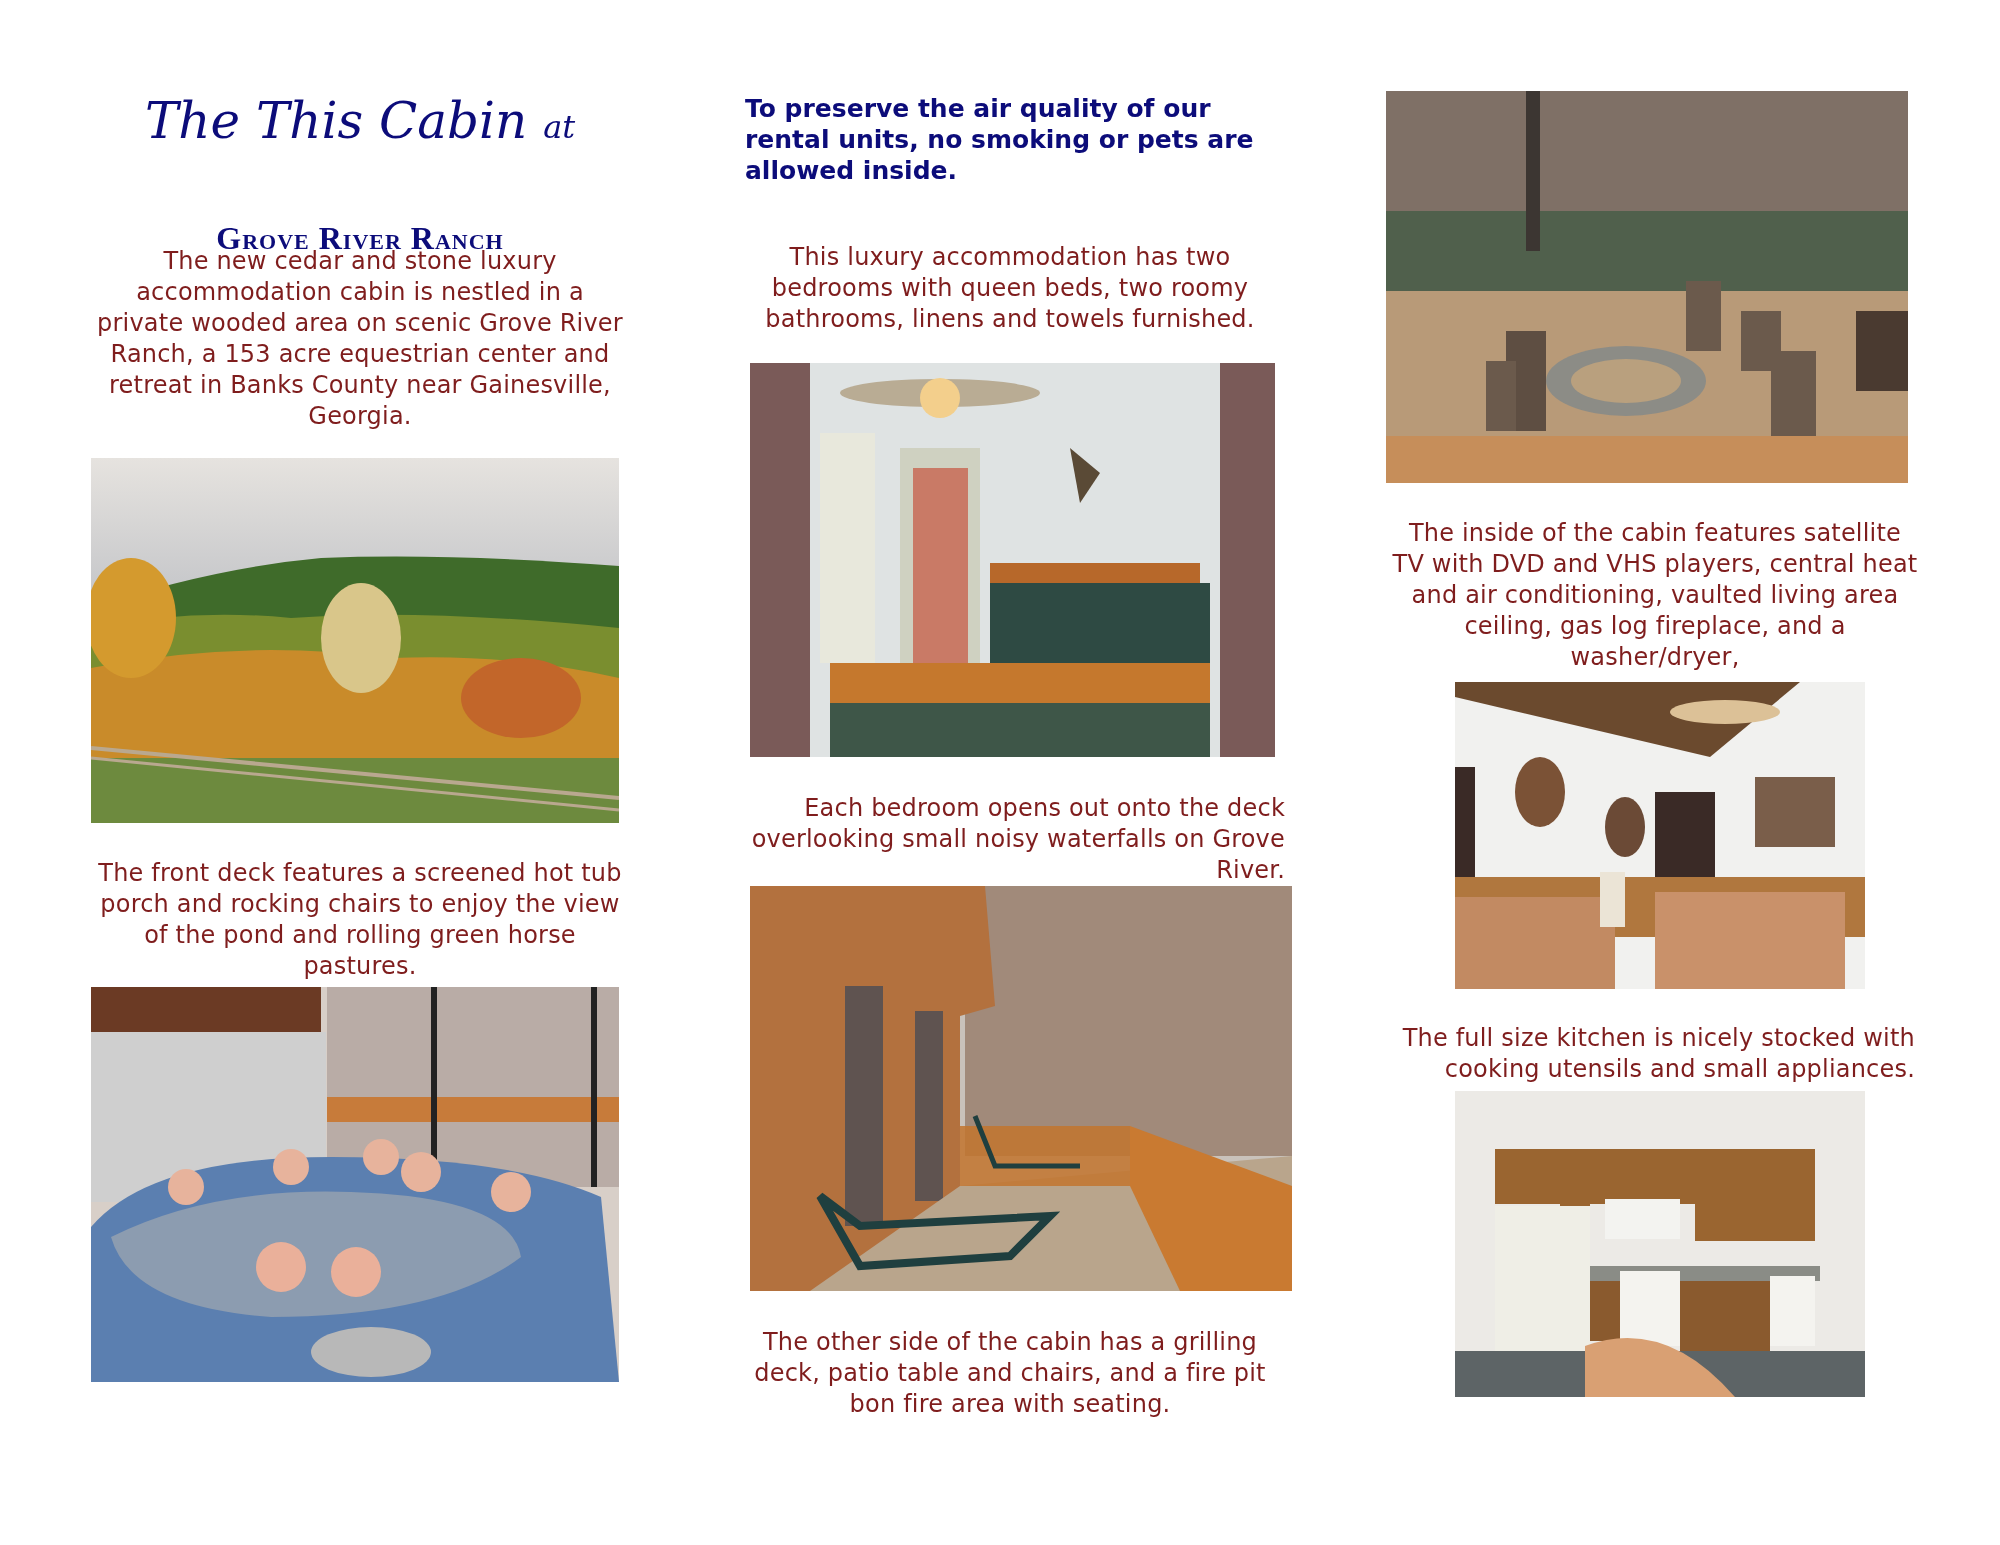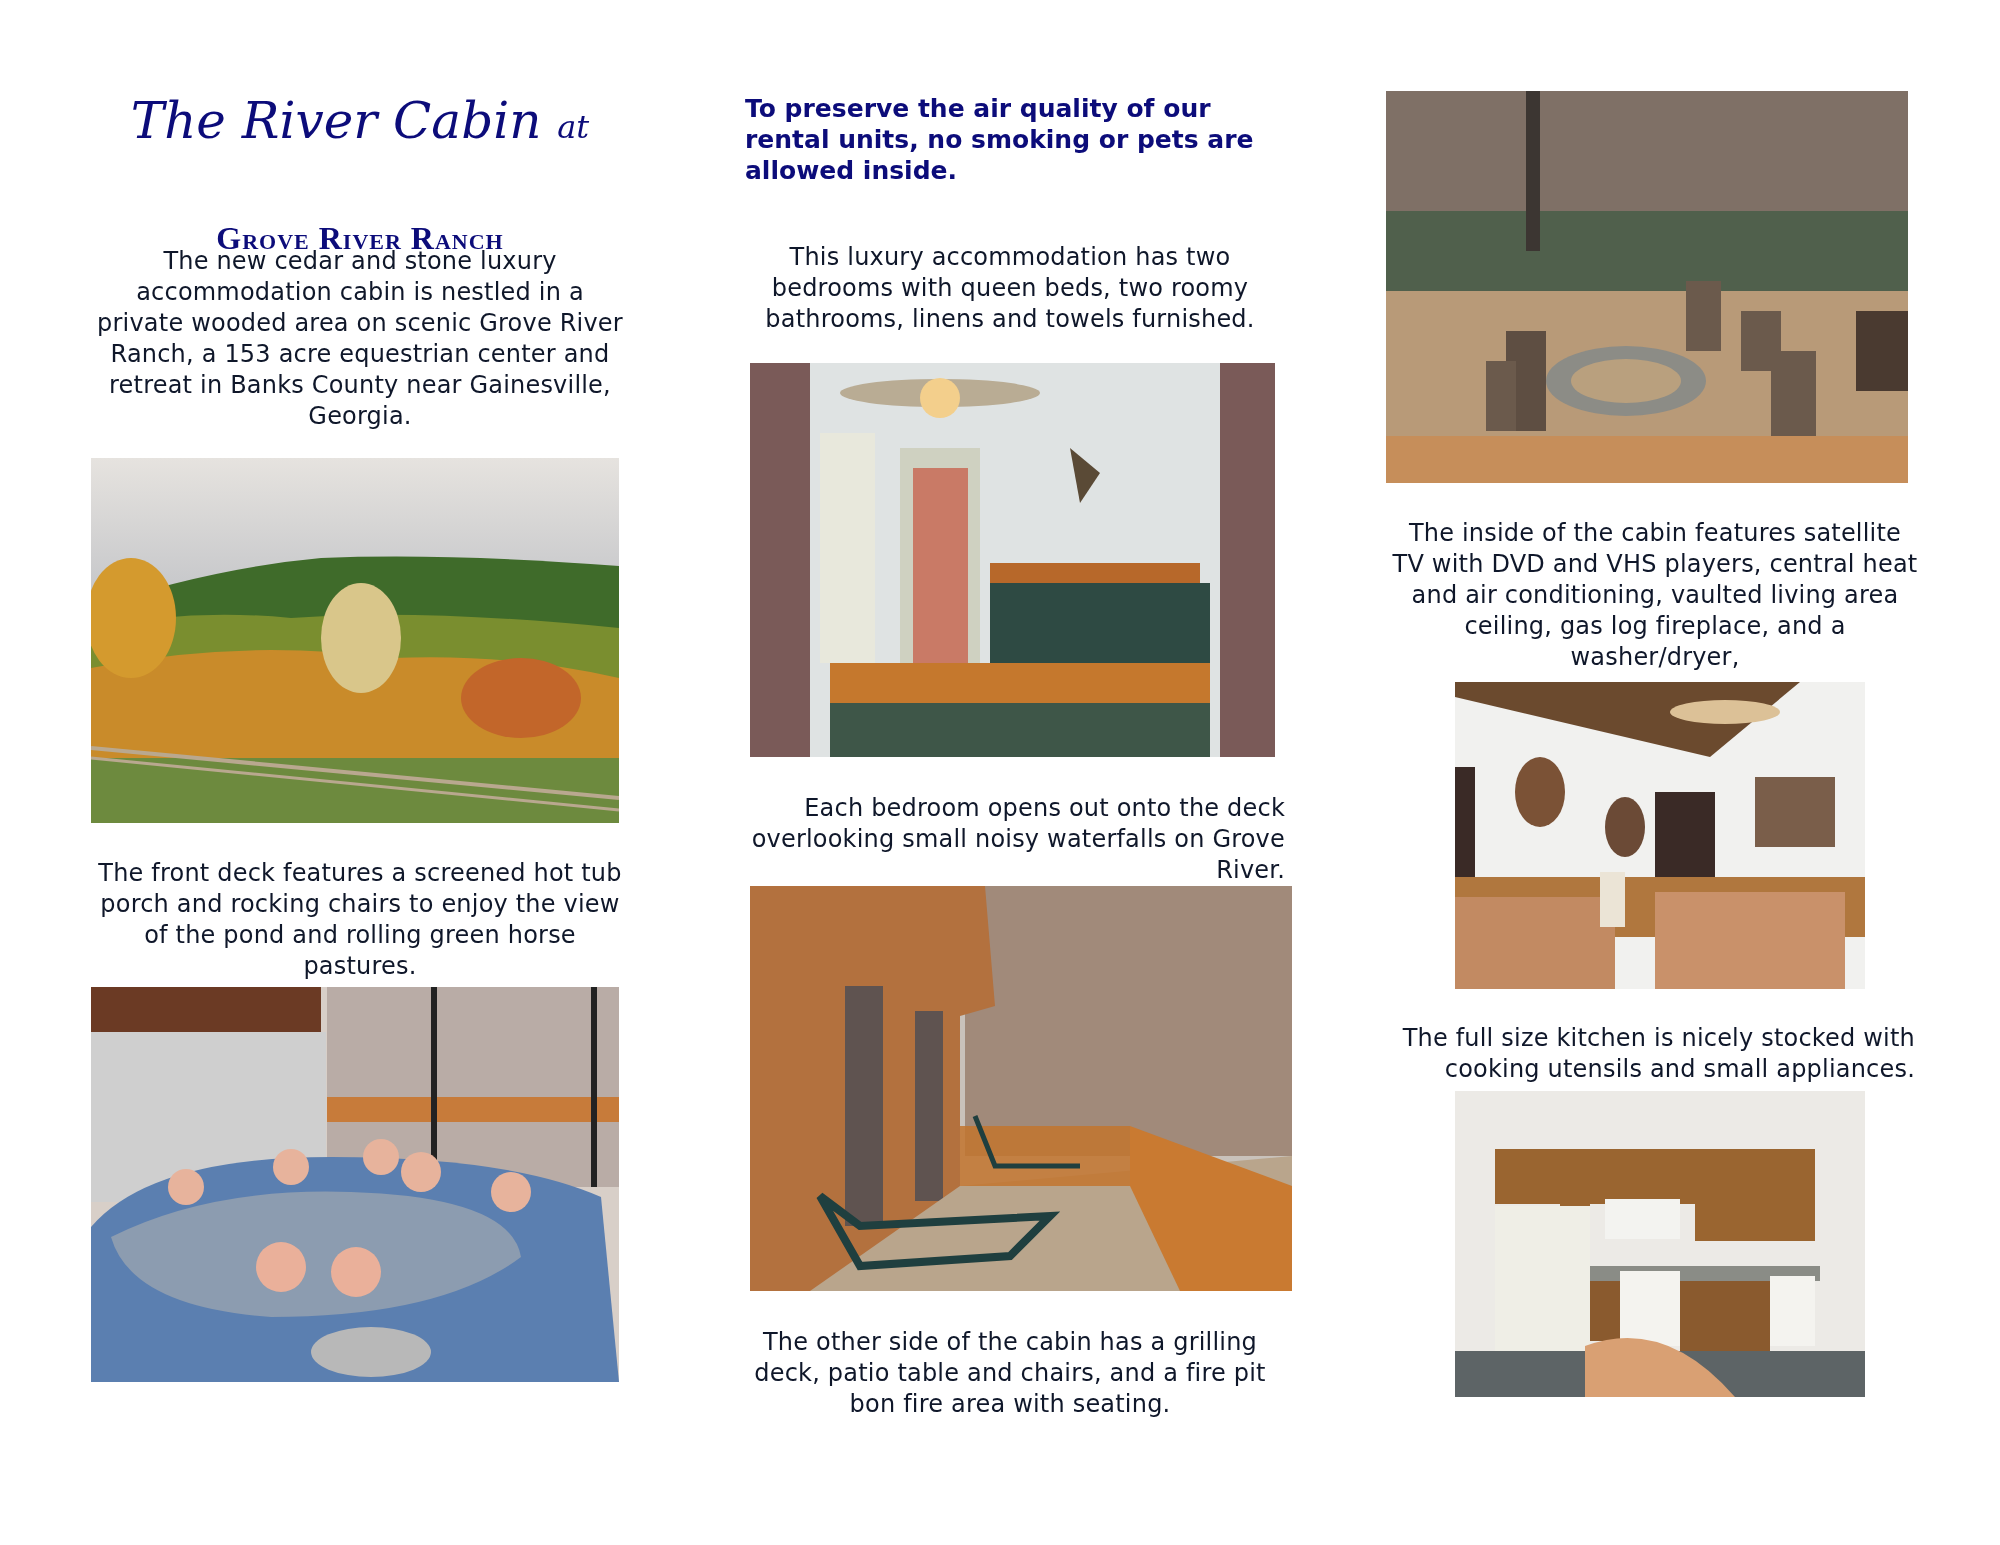--- a/index.html
+++ b/index.html
@@ -1,31 +1,31 @@
 <!DOCTYPE html>
 <html><head>
 <meta charset="utf-8">
 <style>
   html, body { margin:0; padding:0; background:#ffffff; }
   body { width:2000px; height:1545px; position:relative; overflow:hidden;
          font-family:"Liberation Sans", sans-serif; color:#1c1c8e; }
   .abs { position:absolute; }
-  .txt { text-align:center; font-family:"DejaVu Sans", sans-serif; font-size:24px; line-height:31px; color:#0f172a; letter-spacing:0.2px; }
+  .txt { text-align:center; font-family:"DejaVu Sans", sans-serif; font-size:24px; line-height:31px; color:#7f1d1d; letter-spacing:0.2px; }
   .title { font-family:"DejaVu Serif", serif; font-style:italic; font-size:50px; color:#0c0c7a; text-align:center; }
   .title .at { font-size:32px; }
   .subtitle { font-family:"Liberation Serif", serif; font-size:32px; color:#0c0c7a; text-align:center; font-variant:small-caps; letter-spacing:1px; font-weight:bold;margin-top:48px; }
   .notice { font-family:"DejaVu Sans", sans-serif; font-weight:bold; font-size:25px; line-height:31px; text-align:left; color:#0c0c7a; }
   .photo { position:absolute; overflow:hidden; }
   .photo svg { width:100%; height:100%; display:block; }
 </style>
 </head>
 <body>
 
 <div class="abs title" style="left:90px; top:92px; width:540px;">
-  <span>The River Cabin</span>
+  <span>The This Cabin</span>
   <span class="at">at</span>
 </div>
 <div class="abs subtitle" style="left:90px; top:172px; width:540px;">Grove River Ranch</div>
 
 <div class="abs txt" style="left:90px; top:246px; width:540px;">The new cedar and stone luxury accommodation cabin is nestled in a private wooded area on scenic Grove River Ranch, a 153 acre equestrian center and retreat in Banks County near Gainesville, Georgia.</div>
 
 <div class="photo" style="left:91px; top:458px; width:528px; height:365px;">
   <svg viewBox="0 0 528 365" preserveAspectRatio="none">
     <defs>
       <linearGradient id="sky1" x1="0" y1="0" x2="0" y2="1">

